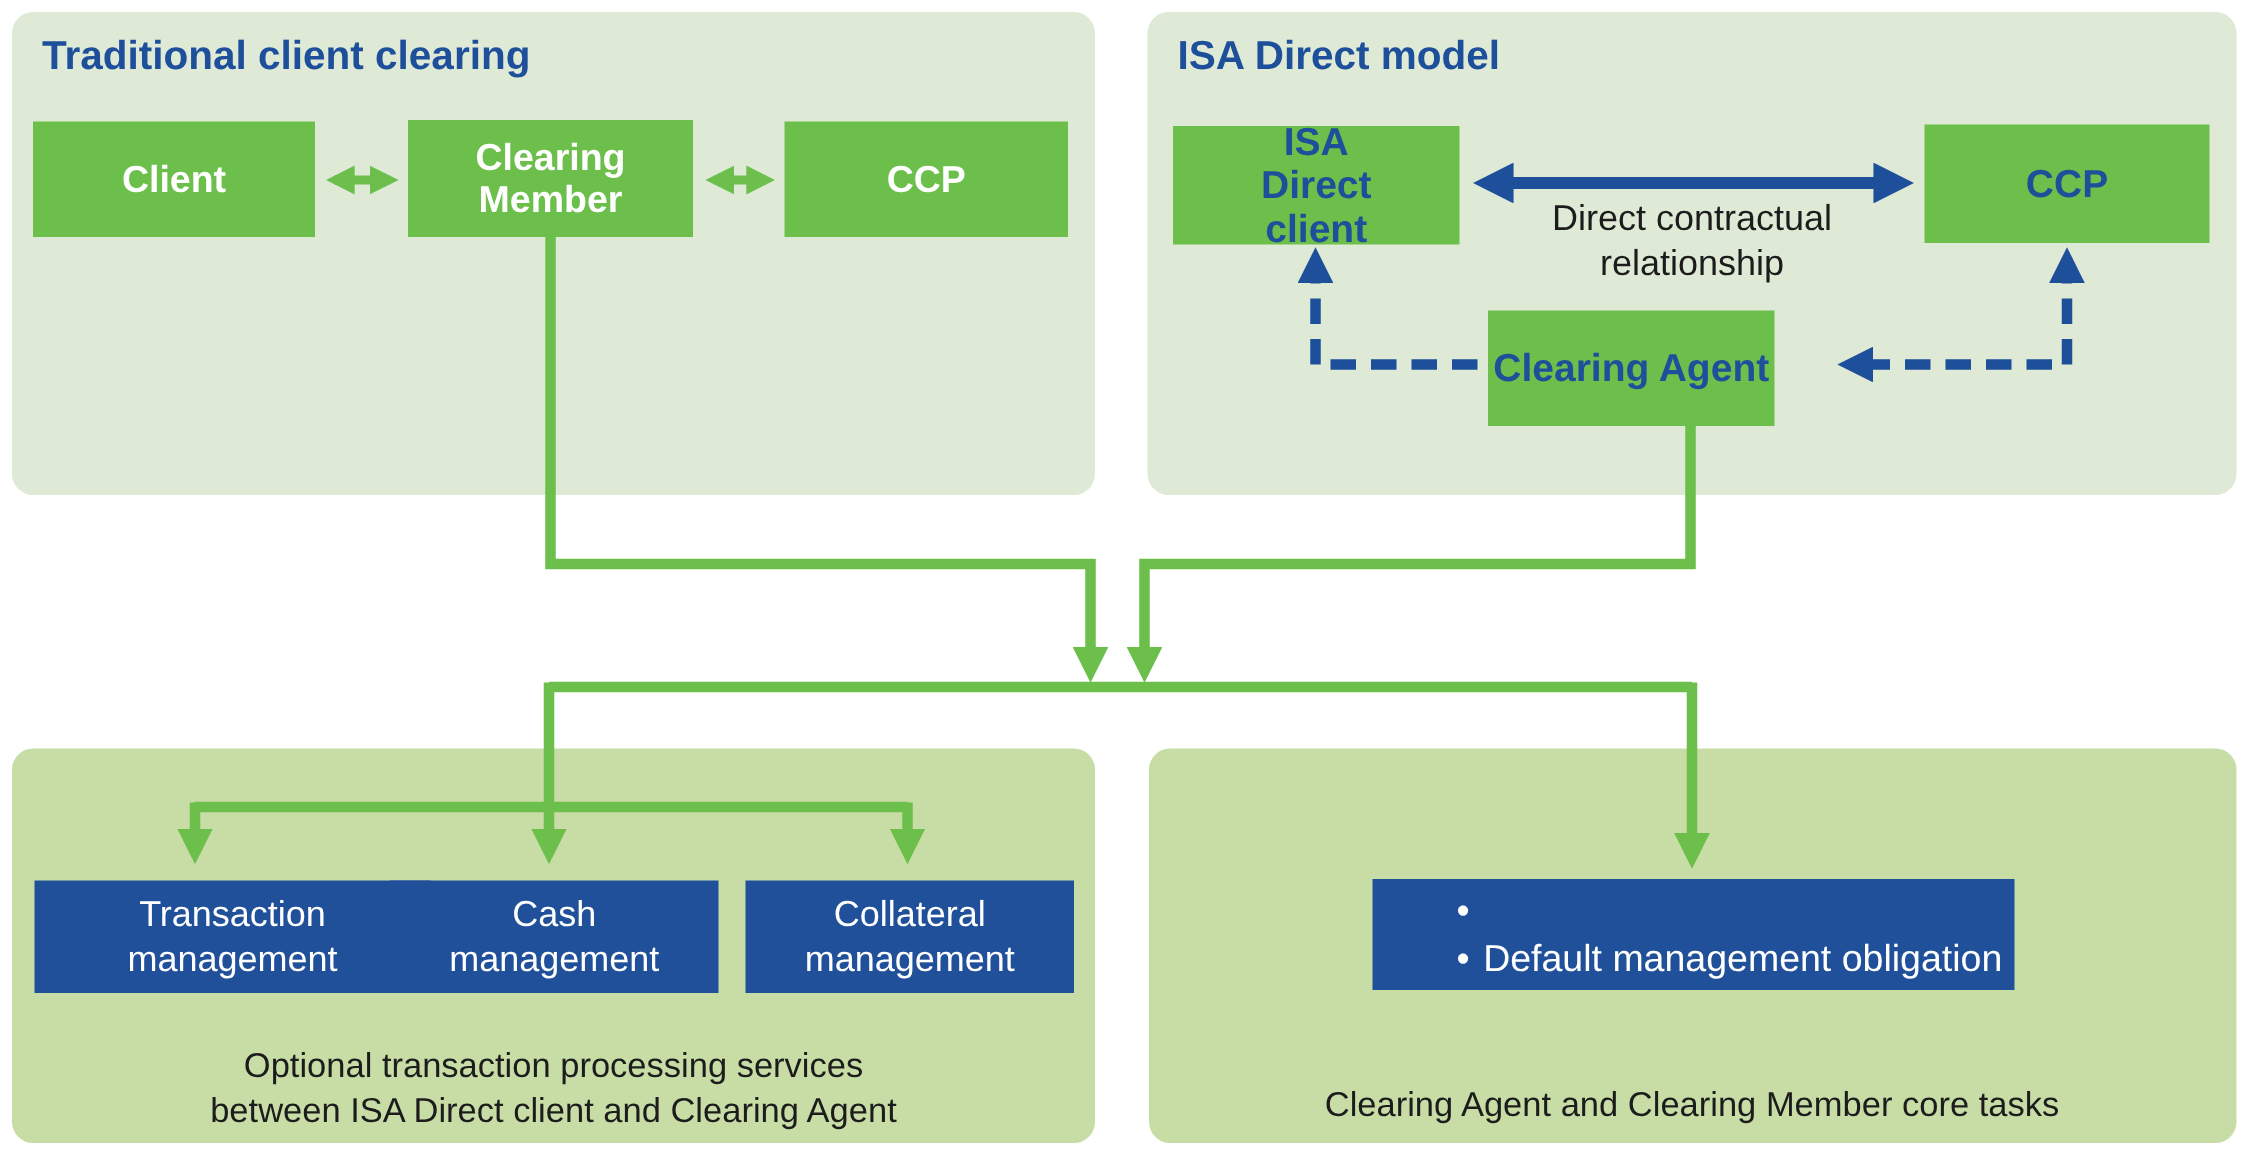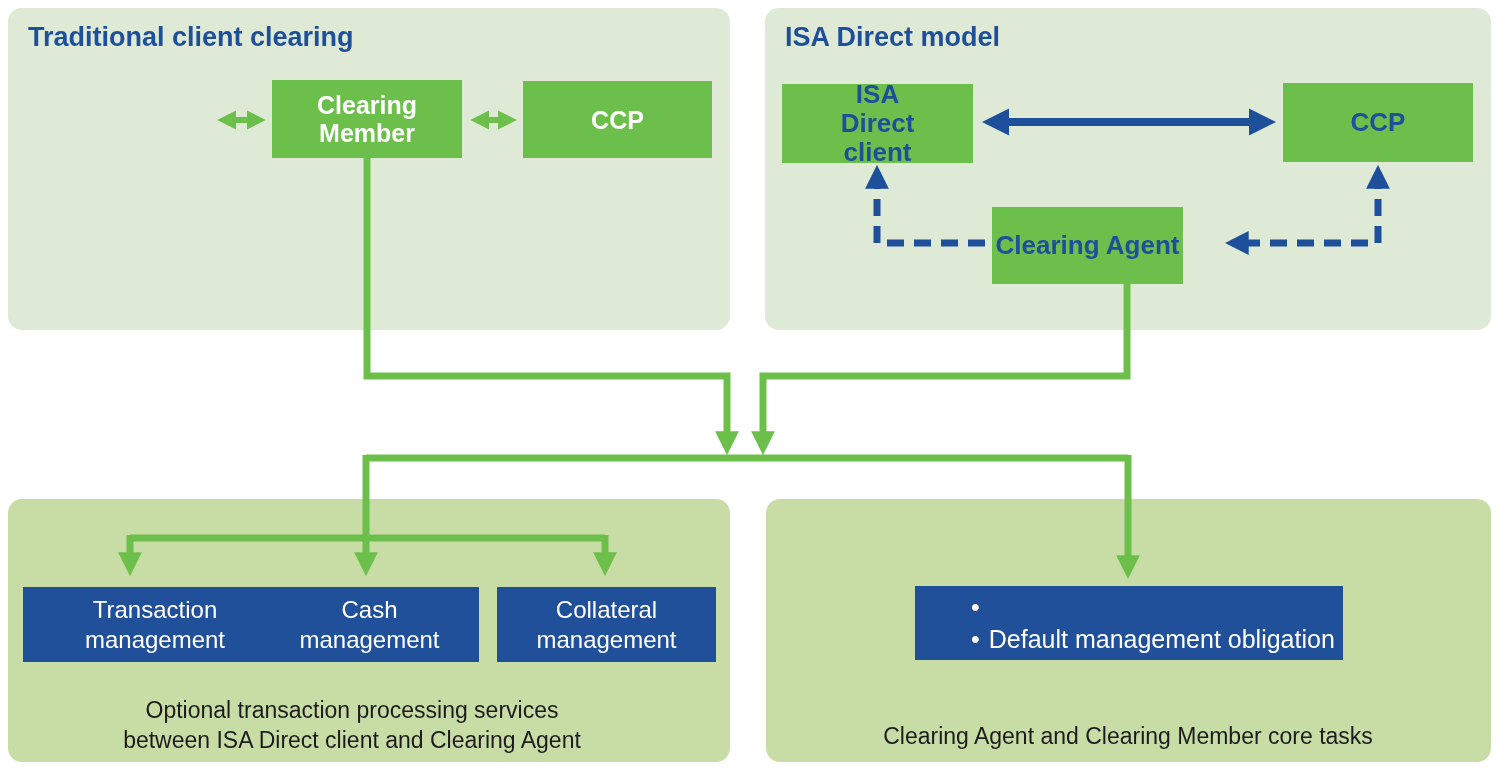--- a/index.html
+++ b/index.html
@@ -102,41 +102,46 @@
     <line x1="990" y1="122" x2="1268" y2="122" class="bline" marker-start="url(#mb)" marker-end="url(#mb)"></line>
 
     <path d="M877,172 L877,243 L1023,243" class="bdash" marker-start="url(#mb)" marker-end="url(#mb)"></path>
 
     <path d="M1378,172 L1378,243 L1232,243" class="bdash" marker-start="url(#mb)" marker-end="url(#mb)"></path>
   </svg>
 
   <div class="panel-title" style="left:28px;top:22px;">Traditional client clearing</div>
   <div class="panel-title" style="left:785px;top:22px;">ISA Direct model</div>
 
+  <div class="gbox white-label" style="left:22px;top:81px;width:188px;height:77px;">Client</div>
   <div class="gbox white-label" style="left:272px;top:80px;width:190px;height:78px;padding:0 34px;box-sizing:border-box;">Clearing Member</div>
   <div class="gbox white-label" style="left:523px;top:81px;width:189px;height:77px;">CCP</div>
 
   <div class="gbox navy-label" style="left:782px;top:84px;width:191px;height:79px;padding:0 36px;box-sizing:border-box;">ISA Direct client</div>
   <div class="gbox navy-label" style="left:1283px;top:83px;width:190px;height:79px;">CCP</div>
   <div class="gbox navy-label" style="left:992px;top:207px;width:191px;height:77px;">Clearing Agent</div>
 
+  <div class="rel-label" style="left:978px;top:131px;width:300px;">
+    <span>Direct contractual</span>
+    <span>relationship</span>
+  </div>
 
   <div class="nbox" style="left:23px;top:587px;width:264px;height:75px;padding:0 28px;box-sizing:border-box;">Transaction management</div>
   <div class="nbox" style="left:260px;top:587px;width:219px;height:75px;padding:0 28px;box-sizing:border-box;">Cash management</div>
   <div class="nbox" style="left:497px;top:587px;width:219px;height:75px;padding:0 28px;box-sizing:border-box;">Collateral management</div>
 
   <div class="nbox-bullets" style="left:915px;top:586px;width:428px;height:74px;">
     <div class="bullet-line">
       <span class="bullet-dot">•</span>
     </div>
     <div class="bullet-line">
       <span class="bullet-dot">•</span>
       <span>Default management obligation</span>
     </div>
   </div>
 
-  <div class="caption" style="left:52px;top:695px;width:600px;">
+  <div class="caption" style="left:69px;top:695px;width:600px;">
     <span>Optional transaction processing services</span>
     <span>between ISA Direct client and Clearing Agent</span>
   </div>
   <div class="caption" style="left:828px;top:721px;width:600px;">Clearing Agent and Clearing Member core tasks</div>
 
 </div>
 
 </body></html>

